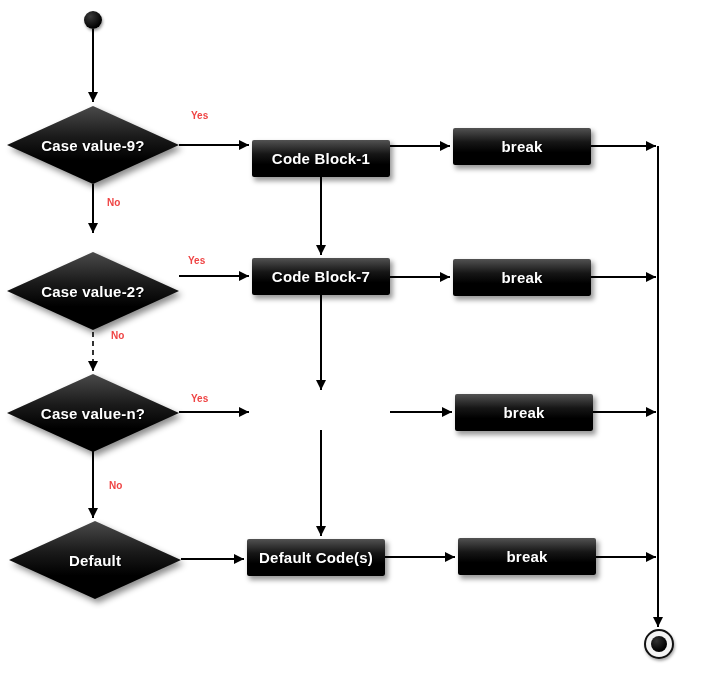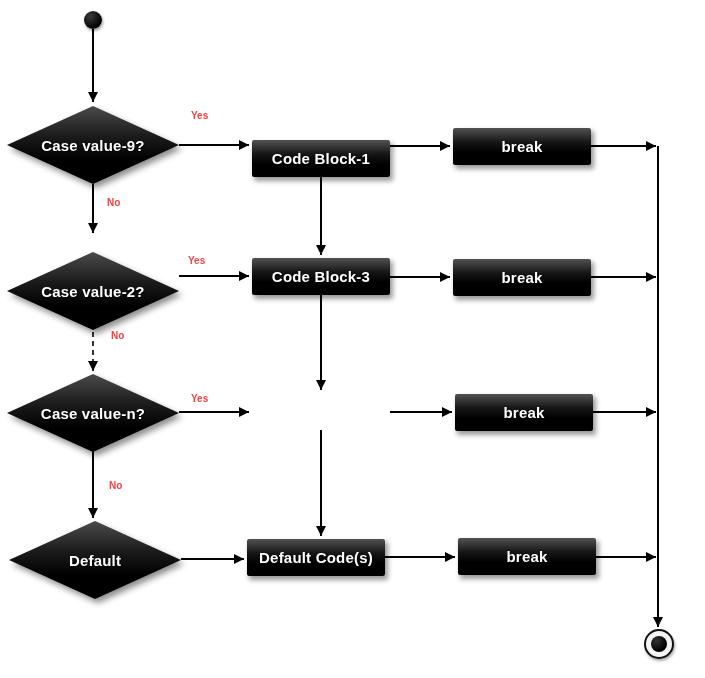--- a/index.html
+++ b/index.html
@@ -115,21 +115,21 @@
         <span class="lbl">Default</span>
       </div>
   </div>
   <div class="diamond-wrap d3">
     <div class="diamond">
         <span class="lbl">Case value-n?</span>
       </div>
   </div>
 
   <div class="pblock cb1">Code Block-1</div>
-  <div class="pblock cb2">Code Block-3</div>
+  <div class="pblock cb2">Code Block-7</div>
   <div class="pblock cbd">Default Code(s)</div>
 
   <div class="pblock br1">break</div>
   <div class="pblock br2">break</div>
   <div class="pblock br3">break</div>
   <div class="pblock br4">break</div>
 
   <div class="edge-label yes1">Yes</div>
   <div class="edge-label no1">No</div>
   <div class="edge-label yes2">Yes</div>

